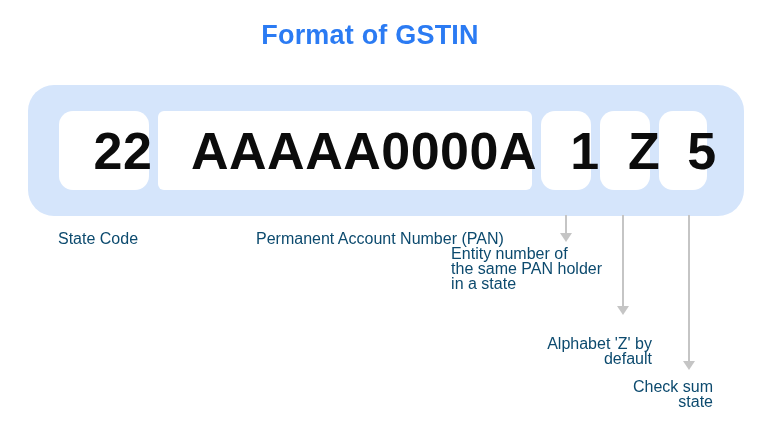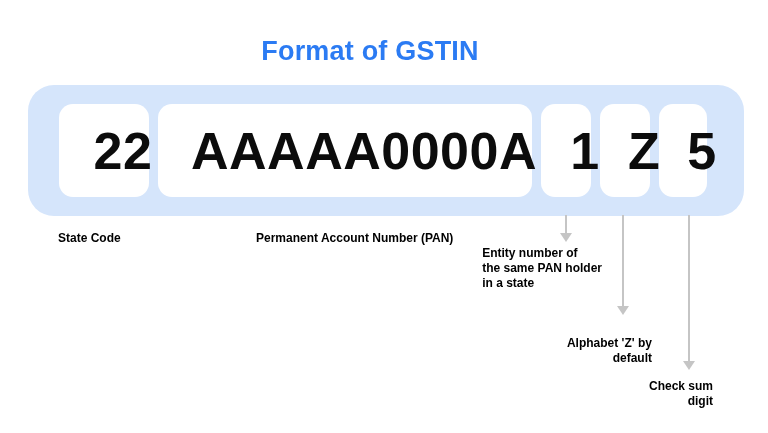--- a/index.html
+++ b/index.html
@@ -7,21 +7,21 @@
   body {
     position: relative;
     background: #ffffff;
     font-family: "Liberation Sans", "DejaVu Sans", sans-serif;
     overflow: hidden;
   }
 
   
   .title {
     position: absolute;
-    top: 36px;
+    top: 20px;
     left: 0;
     width: 740px;
     text-align: center;
     font-size: 27px;
     font-weight: 700;
     letter-spacing: 0.2px;
     color: #2B7BF3;
   }
 
   
@@ -32,45 +32,45 @@
     width: 716px;
     height: 131px;
     background: #D5E5FB;
     border-radius: 26px;
     display: flex;
     align-items: center;
     padding-left: 31px;
     gap: 9px;
   }
   .gstin-box {
-    height: 93px;
+    height: 79px;
     background: #ffffff;
     border-radius: 14px;
     display: flex;
     align-items: center;
     justify-content: center;
     font-size: 52px;
     font-weight: 700;
     color: #0C0C0C;
     letter-spacing: 0.5px;
     padding-left: 38px;
   }
   .seg-0 { width: 90px; }
-  .seg-1 { width: 374px; }
+  .seg-1 { width: 374px; border-radius: 6px; }
   .seg-2 { width: 50px; }
   .seg-3 { width: 50px; }
   .seg-4 { width: 48px; }
 
   
   .note {
     position: absolute;
-    font-size: 12px;
+    font-size: 16px;
     line-height: 15px;
-    font-weight: 700;
-    color: #000000;
+    font-weight: 400;
+    color: #0c4a6e;
     white-space: pre-line;
   }
   .note-state  { left: 58px;  top: 231px; }
   .note-pan    { left: 256px; top: 231px; }
   .note-entity { right: 166px; top: 246px; }
   .note-z      { right: 116px; top: 330px; text-align: right; margin-top: 6px; }
   .note-check  { right: 55px;  top: 379px; text-align: right; }
 
   
   .arrow {
@@ -132,13 +132,13 @@
   <div class="head"></div>
 </div>
 <div class="note note-z">Alphabet 'Z' by
 default</div>
 
 <div class="arrow arrow-check">
   <div class="shaft"></div>
   <div class="head"></div>
 </div>
 <div class="note note-check">Check sum
-digit</div>
+state</div>
 
 </body></html>

